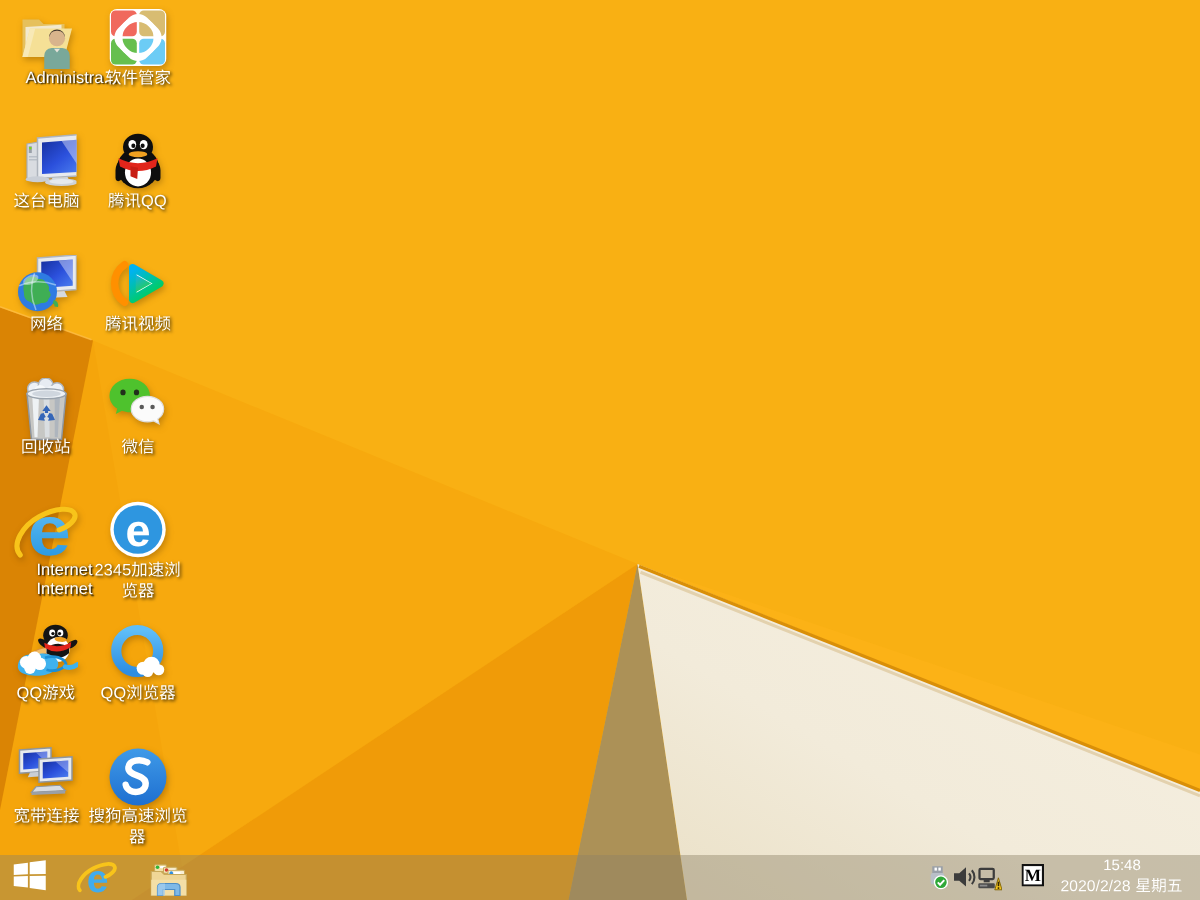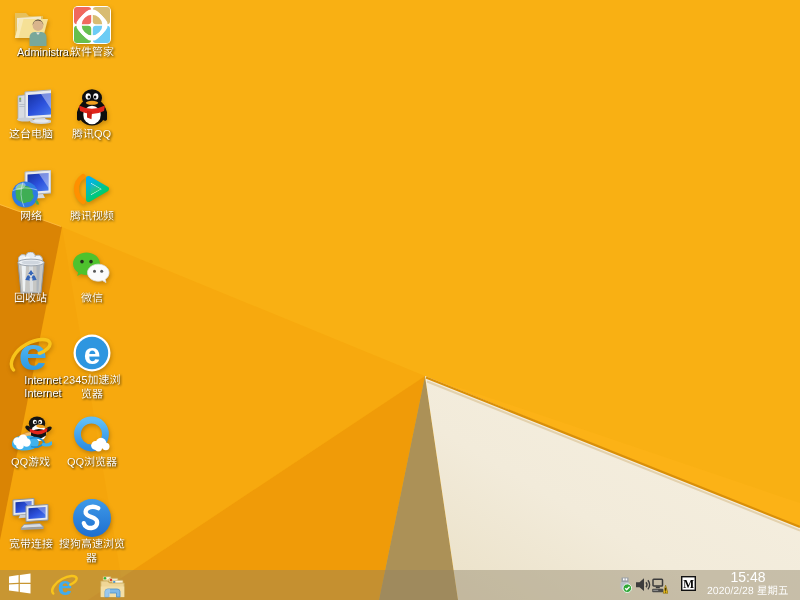--- a/index.html
+++ b/index.html
@@ -6,21 +6,21 @@
 #wp{position:absolute;left:0;top:0;}
 .cell{position:absolute;width:76px;text-align:center;}
 .ico{height:38px;display:flex;align-items:flex-start;justify-content:center;}
 .ico svg{display:block;filter:drop-shadow(1px 2px 2px rgba(70,35,0,0.30));}
 .cap{margin-top:2px;line-height:13px;color:#fff;font-size:11px;}
 .cap svg{display:inline-block;vertical-align:top;filter:drop-shadow(1px 1px 1px rgba(0,0,0,0.8));}
 .cap svg path{fill:#fff;}
 .lt{color:#fff;text-shadow:1px 1px 1px rgba(0,0,0,0.85), 0 0 2px rgba(0,0,0,0.5);padding-left:24px;}
 #taskbar{position:absolute;left:0;top:570px;width:800px;height:30px;background:rgba(142,130,102,0.43);}
 .tb{position:absolute;}
-#clock{position:absolute;right:2px;top:2px;width:100px;text-align:center;color:#fff;font-size:14px;line-height:11px;}
+#clock{position:absolute;right:2px;top:2px;width:100px;text-align:center;color:#fff;font-size:10px;line-height:11px;}
 #clock .d svg path{fill:#fff;}
 </style></head>
 <body>
 <div id="screen">
 <svg id="wp" width="800" height="600" viewBox="0 0 800 600">
 <defs>
 <linearGradient id="creamg" x1="0" y1="1" x2="1" y2="0">
 <stop offset="0" stop-color="#EAE0C6"></stop>
           <stop offset="0.4" stop-color="#F2EBDA"></stop>
           <stop offset="1" stop-color="#F6F0E2"></stop>

